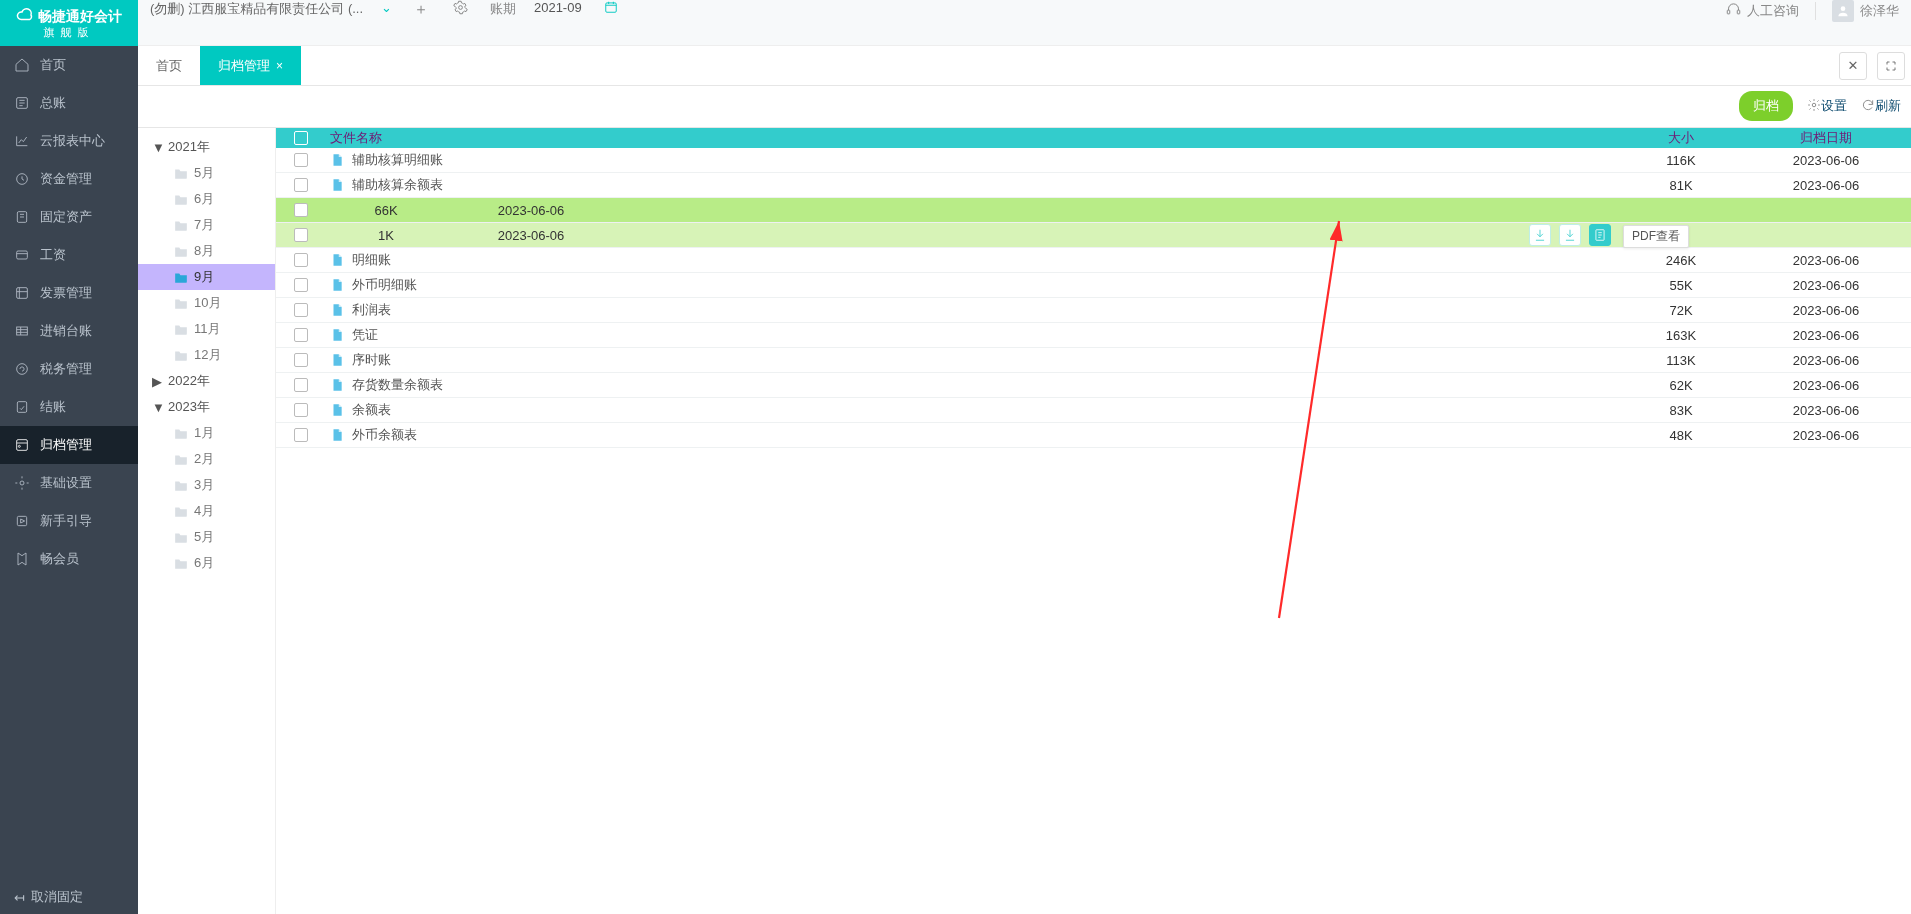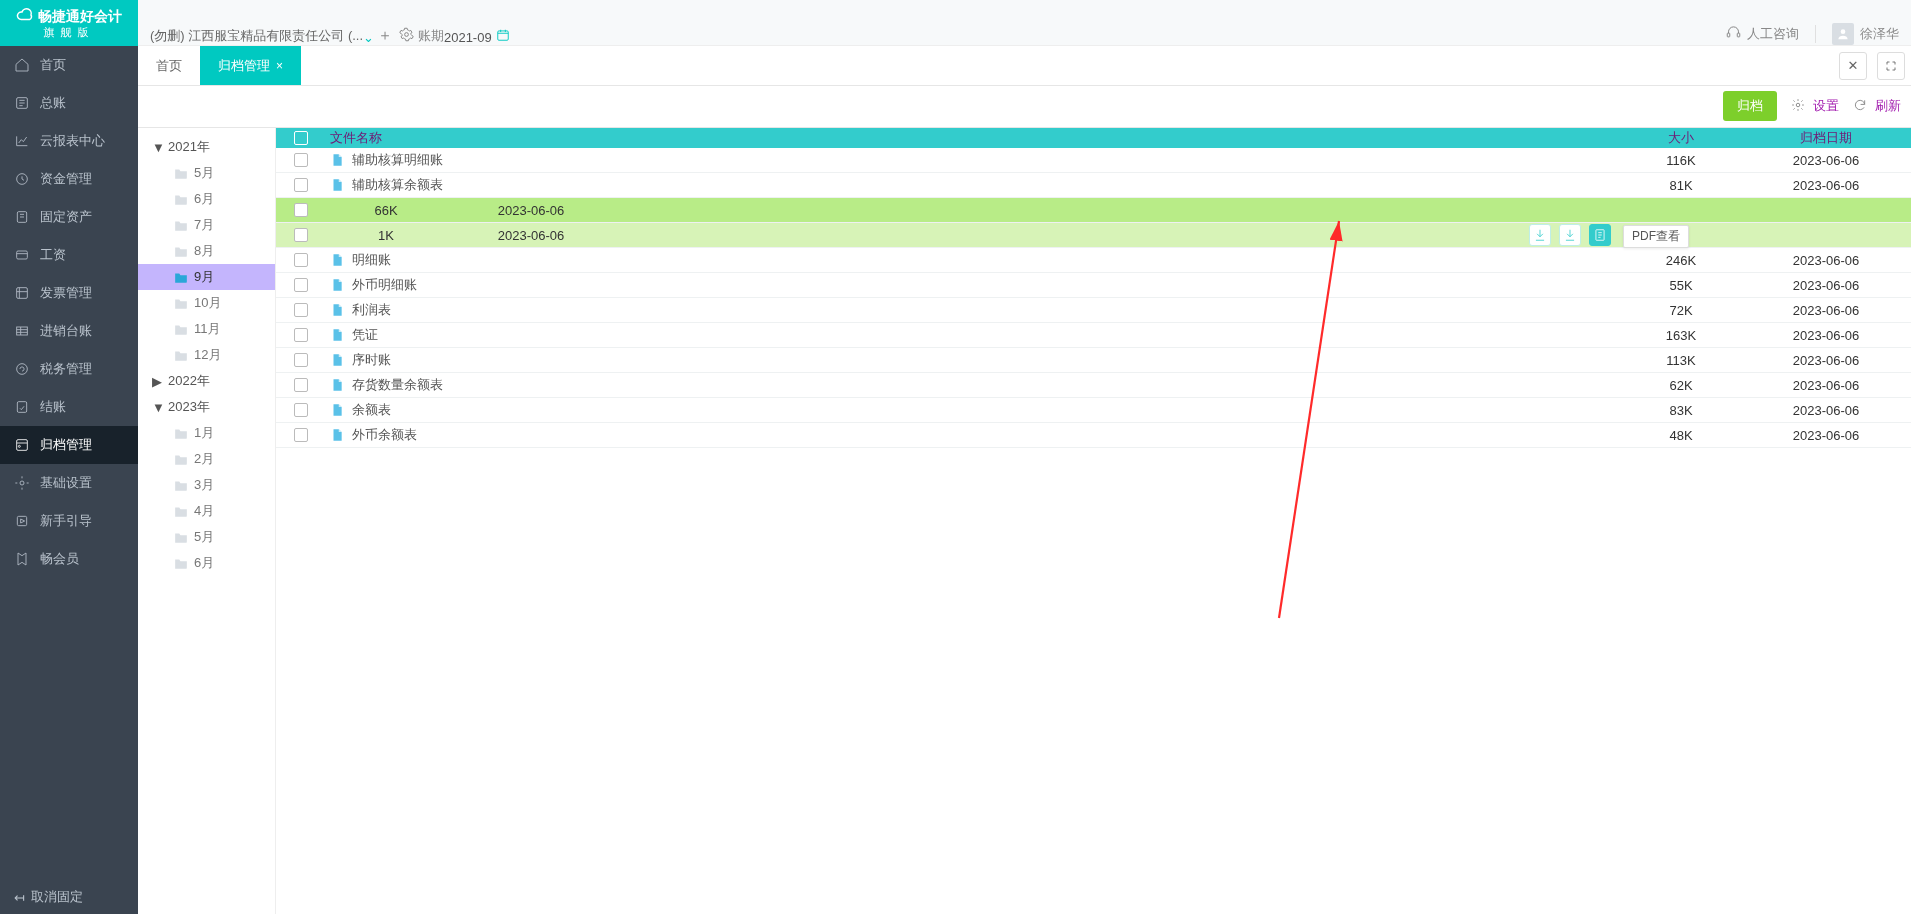--- a/index.html
+++ b/index.html
@@ -13,21 +13,21 @@
   .brand-sub{font-size:11px;letter-spacing:6px;margin-top:-2px}
   .nav{flex:1}
   .nav-item{display:flex;align-items:center;gap:10px;padding:0 14px;height:38px;cursor:pointer}
   .nav-item.active{background:#18222b;color:#fff}
   .nav-icon{width:16px;height:16px;display:inline-flex;align-items:center;justify-content:center;opacity:.9}
   .nav-icon svg{width:16px;height:16px;stroke:currentColor;fill:none;stroke-width:1.4}
   .cancel-fix{height:34px;display:flex;align-items:center;gap:6px;padding:0 14px;color:#b9c2cc;cursor:pointer}
 
   
   .main{flex:1;display:flex;flex-direction:column;min-width:0}
-  .topbar{height:46px;background:#f7f9fa;display:flex;align-items:flex-end;padding:0 12px;gap:0;color:#666;border-bottom:1px solid #eee}
+  .topbar{height:46px;background:#f7f9fa;display:flex;align-items:flex-start;padding:0 12px;gap:18px;color:#666;border-bottom:1px solid #eee}
   .company{color:#666;max-width:230px;overflow:hidden;text-overflow:ellipsis;white-space:nowrap}
   .chev{color:#00c9c1}
   .plus,.gear{width:22px;text-align:center;color:#888;cursor:pointer;font-size:15px}
   .period-lbl{color:#888}
   .period-val{color:#555}
   .cal{color:#00c9c1;margin-left:4px}
   .top-right{margin-left:auto;display:flex;align-items:center;gap:16px}
   .consult{display:flex;align-items:center;gap:6px;color:#888;cursor:pointer}
   .avatar{width:22px;height:22px;background:#d9dee3;border-radius:2px;display:flex;align-items:center;justify-content:center}
 
@@ -35,22 +35,22 @@
   .page-tabs{height:40px;display:flex;align-items:stretch;border-bottom:1px solid #e6e6e6;position:relative}
   .ptab{padding:0 18px;display:flex;align-items:center;gap:6px;color:#666;cursor:pointer}
   .ptab.active{background:#00c9c1;color:#fff}
   .close-x{font-size:12px}
   .tab-actions{margin-left:auto;display:flex;align-items:center;gap:10px;padding-right:6px}
   .sq-btn{width:28px;height:28px;border:1px solid #ddd;border-radius:3px;display:flex;align-items:center;justify-content:center;color:#666;cursor:pointer;background:#fff}
   .subbar{height:42px;display:flex;align-items:flex-end;border-bottom:1px solid #e6e6e6;padding:0 10px}
   .stab{padding:10px 16px;color:#666;cursor:pointer;border-bottom:2px solid transparent}
   .stab.active{color:#00c9c1;border-bottom-color:#00c9c1}
   .toolbar{margin-left:auto;display:flex;align-items:center;gap:14px;padding-bottom:6px}
-  .btn-primary{background:#7dcf2b;color:#fff;border:none;border-radius:3px;padding:6px 14px;cursor:pointer;font-size:13px}
-  .tool-link{display:flex;align-items:center;gap:8px;color:#a21caf;cursor:pointer}
+  .btn-primary{background:#7dcf2b;color:#fff;border:none;border-radius:13px;padding:6px 14px;cursor:pointer;font-size:13px}
+  .tool-link{display:flex;align-items:center;gap:0;color:#0c4a6e;cursor:pointer}
 
   
   .body{flex:1;display:flex;min-height:0}
   .tree{width:138px;border-right:1px solid #eee;padding-top:6px;overflow:auto}
   .tnode{display:flex;align-items:center;height:26px;cursor:pointer;color:#555;padding-left:14px;gap:6px}
   .tnode .caret{width:10px;display:inline-block;text-align:center;color:#555}
   .tleaf{display:flex;align-items:center;height:26px;cursor:pointer;color:#777;padding-left:36px;gap:6px}
   .tleaf.selected{background:#c4b5fd;color:#333}
   .tleaf.selected .fld-icon svg{fill:#2aa7d8}
   .fld-icon{width:14px;height:12px;display:inline-flex}

